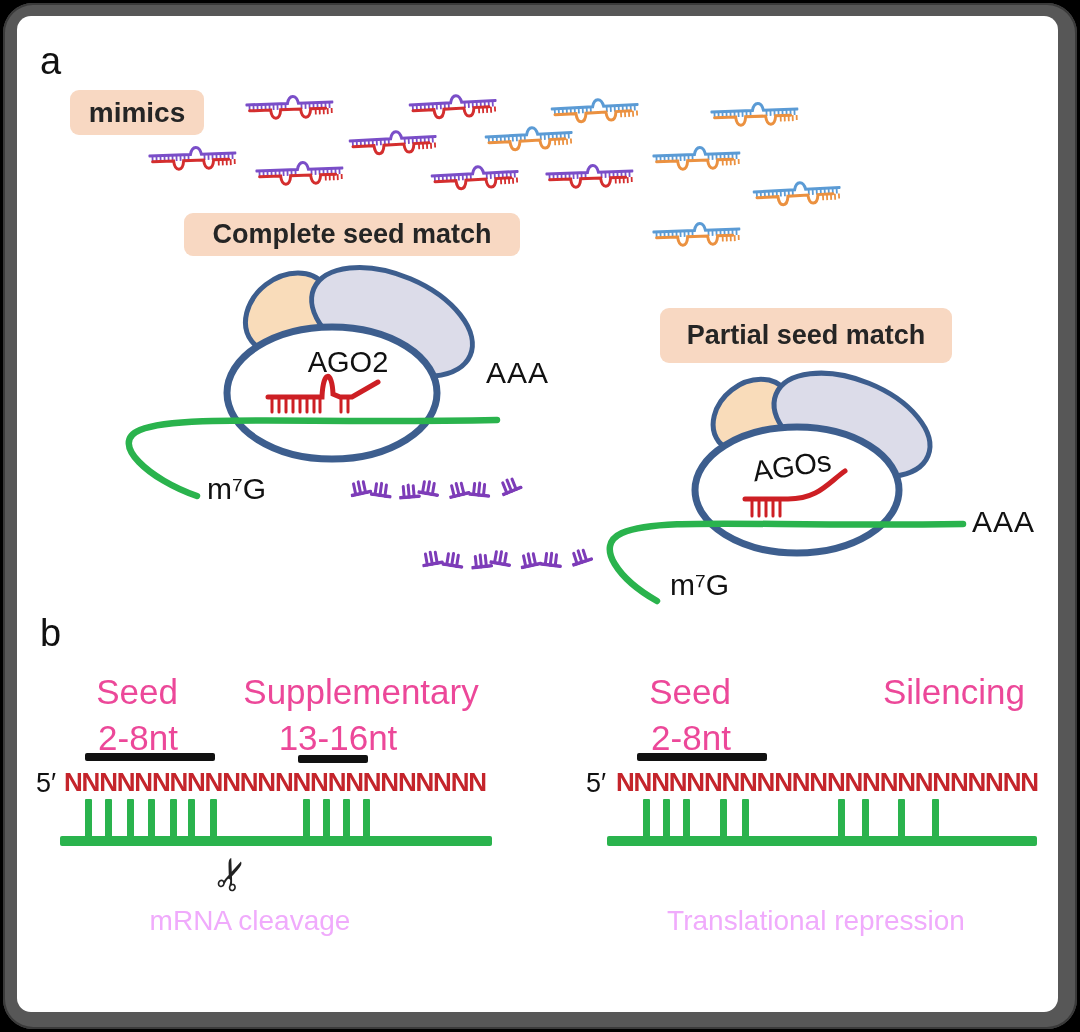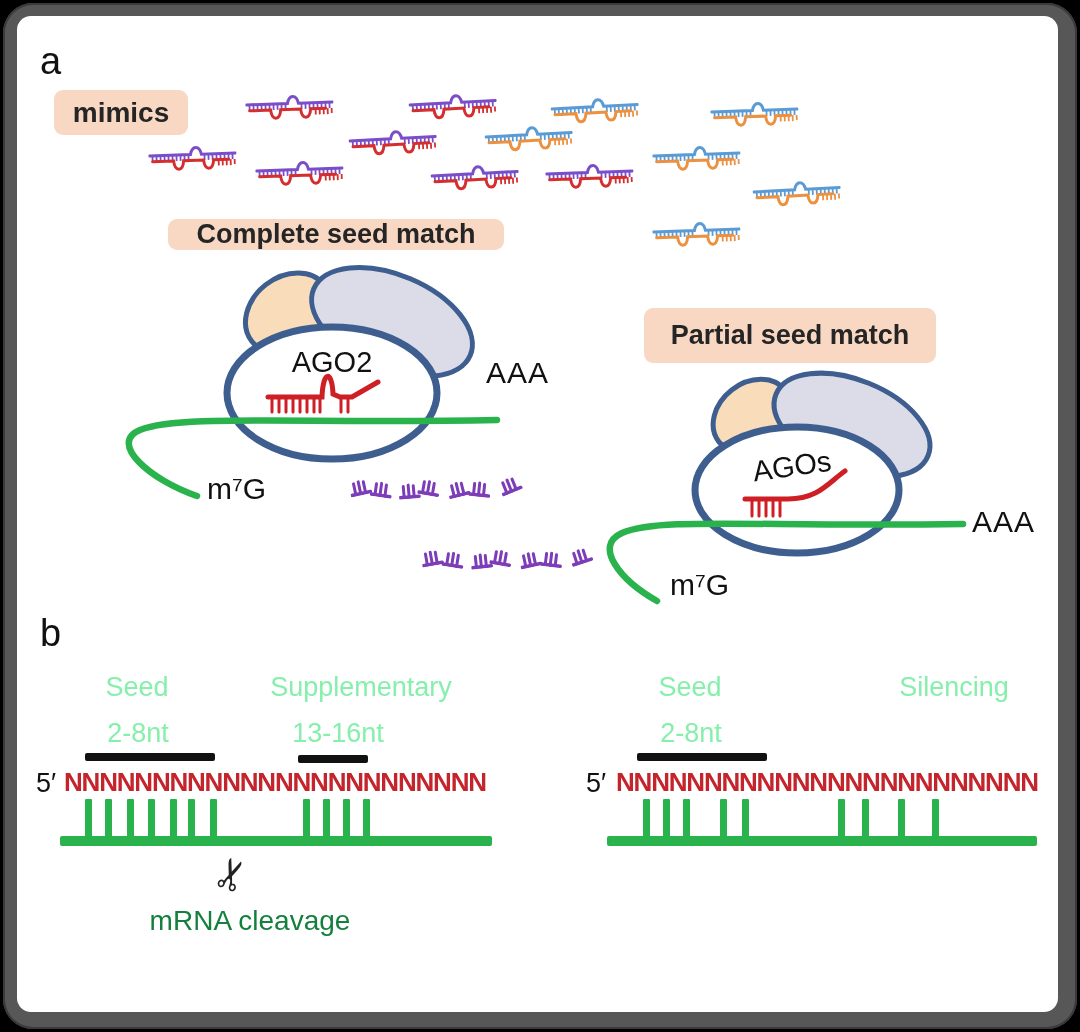--- a/index.html
+++ b/index.html
@@ -4,37 +4,37 @@
 <style>
   html,body{margin:0;padding:0;background:#101010;}
   .stage{position:relative;width:1080px;height:1032px;background:#000;overflow:hidden;
          font-family:"Liberation Sans","DejaVu Sans",sans-serif;color:#1c1c1c;}
   .frame{position:absolute;inset:3px;background:#575757;border-radius:30px;
          box-shadow:inset 0 0 0 2px #3a3a3a;}
   .panel{position:absolute;left:17px;top:16px;right:22px;bottom:20px;background:#fff;border-radius:14px;}
   .abs{position:absolute;}
   .panel-label{font-size:38px;font-weight:400;color:#111;}
   .badge{background:var(--badge-bg);border-radius:9px;display:flex;align-items:center;justify-content:center;
-         font-weight:700;color:#252525;}
+         font-weight:700;color:#252525;margin-left:16px;}
   .badge.mimics{font-size:28px;}
   .badge.seedmatch{font-size:27px;}
   .figsvg{position:absolute;left:0;top:0;pointer-events:none;}
   .lbl{position:absolute;white-space:nowrap;}
   .center-x{transform:translateX(-50%);}
   .ago-label{font-size:29px;color:#111;}
   .cap-label{font-size:30px;color:#111;}
   .aaa-label{font-size:30px;color:#111;letter-spacing:1px;}
-  .bhead{font-size:27px;color:#86efac;}
+  .bhead{font-size:35px;color:#ec4899;}
   .bbar{position:absolute;height:8px;background:#111;border-radius:2px;}
   .fiveprime{font-size:27px;color:#111;}
   .nseq{font-size:26px;font-weight:700;color:var(--seq-red);letter-spacing:-1.2px;white-space:nowrap;}
   .comb{position:absolute;height:48px;}
   .comb .baseline{position:absolute;left:0;right:0;top:37px;height:10px;background:var(--green);border-radius:2px;}
   .comb .tick{position:absolute;top:0;width:7px;height:40px;background:var(--green);border-radius:1px;}
-  .caption{font-size:28px;color:#15803d;}
+  .caption{font-size:28px;color:#f0abfc;}
   .scissors{font-size:42px;color:#222;transform:rotate(-70deg);}
 </style>
 </head>
 <body>
 
 <div class="stage">
   <div class="frame"></div>
   <div class="panel"></div>
 
   <svg class="figsvg" width="1080" height="1032" viewBox="0 0 1080 1032">
@@ -118,25 +118,25 @@
         <use href="#rna-fragment" width="22" height="16" transform="translate(518,554) rotate(-12)"></use>
         <use href="#rna-fragment" width="22" height="16" transform="translate(542,550) rotate(7)"></use>
         <use href="#rna-fragment" width="22" height="16" transform="translate(568,552) rotate(-18)"></use>
       </g>
   </svg>
 
   <div class="lbl panel-label" style="left:40px;top:40px;">a</div>
 
   <div class="abs badge mimics" style="left:54px;top:90px;width:134px;height:45px;">mimics</div>
 
-  <div class="abs badge seedmatch" style="left:168px;top:219px;width:336px;height:31px;">Complete seed match</div>
+  <div class="abs badge seedmatch" style="left:168px;top:213px;width:336px;height:43px;">Complete seed match</div>
 
   <div class="abs badge seedmatch" style="left:644px;top:308px;width:292px;height:55px;">Partial seed match</div>
 
-  <div class="lbl ago-label center-x" style="left:332px;top:346px;">AGO2</div>
+  <div class="lbl ago-label center-x" style="left:348px;top:346px;">AGO2</div>
   <div class="lbl ago-label center-x" style="left:792px;top:450px;transform:translateX(-50%) rotate(-8deg);">AGOs</div>
 
   <div class="lbl aaa-label" style="left:486px;top:356px;">AAA</div>
   <div class="lbl aaa-label" style="left:972px;top:505px;">AAA</div>
 
   <div class="lbl cap-label" style="left:207px;top:472px;">m⁷G</div>
   <div class="lbl cap-label" style="left:670px;top:568px;">m⁷G</div>
 
   <div class="lbl panel-label" style="left:40px;top:612px;">b</div>
 
@@ -176,13 +176,14 @@
   <div class="tick" style="left: 36px;"></div>
       <div class="tick" style="left: 56px;"></div>
       <div class="tick" style="left: 76px;"></div>
       <div class="tick" style="left: 113px;"></div>
       <div class="tick" style="left: 135px;"></div>
       <div class="tick" style="left: 231px;"></div>
       <div class="tick" style="left: 255px;"></div>
       <div class="tick" style="left: 291px;"></div>
       <div class="tick" style="left: 325px;"></div>
     </div>
+  <div class="lbl caption center-x" style="left:816px;top:905px;">Translational repression</div>
 </div>
 
 </body></html>

